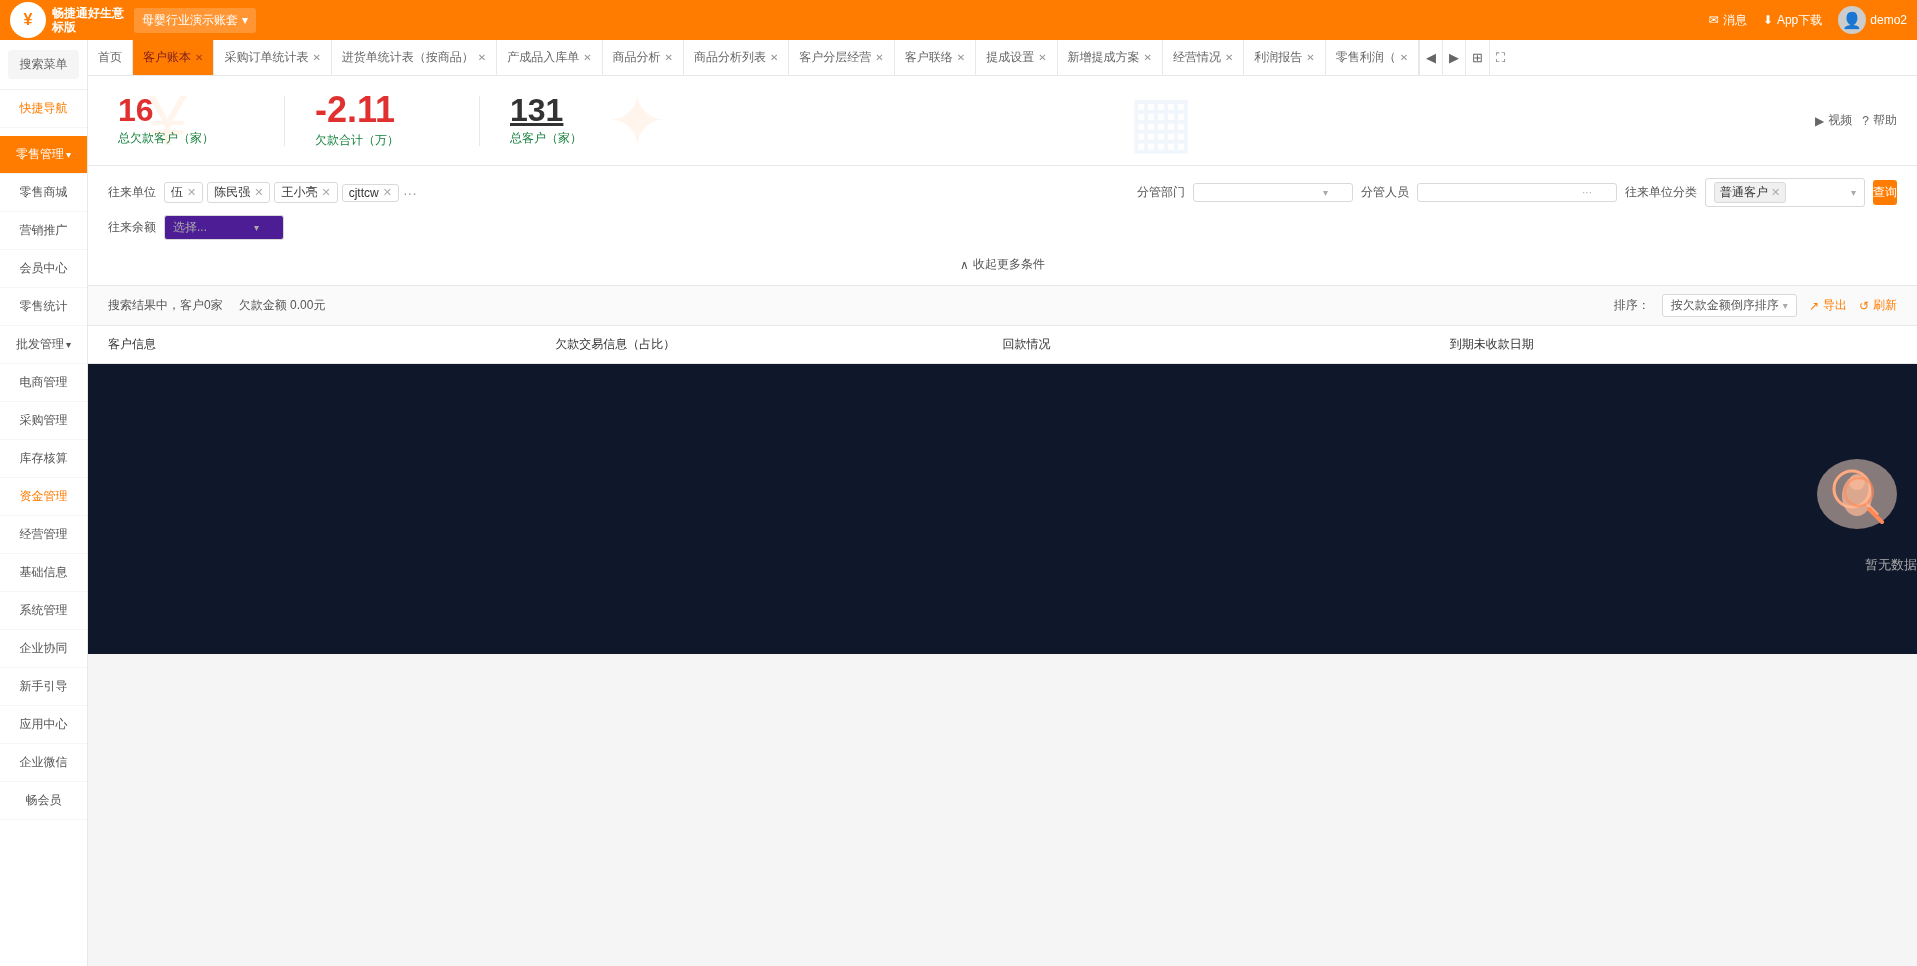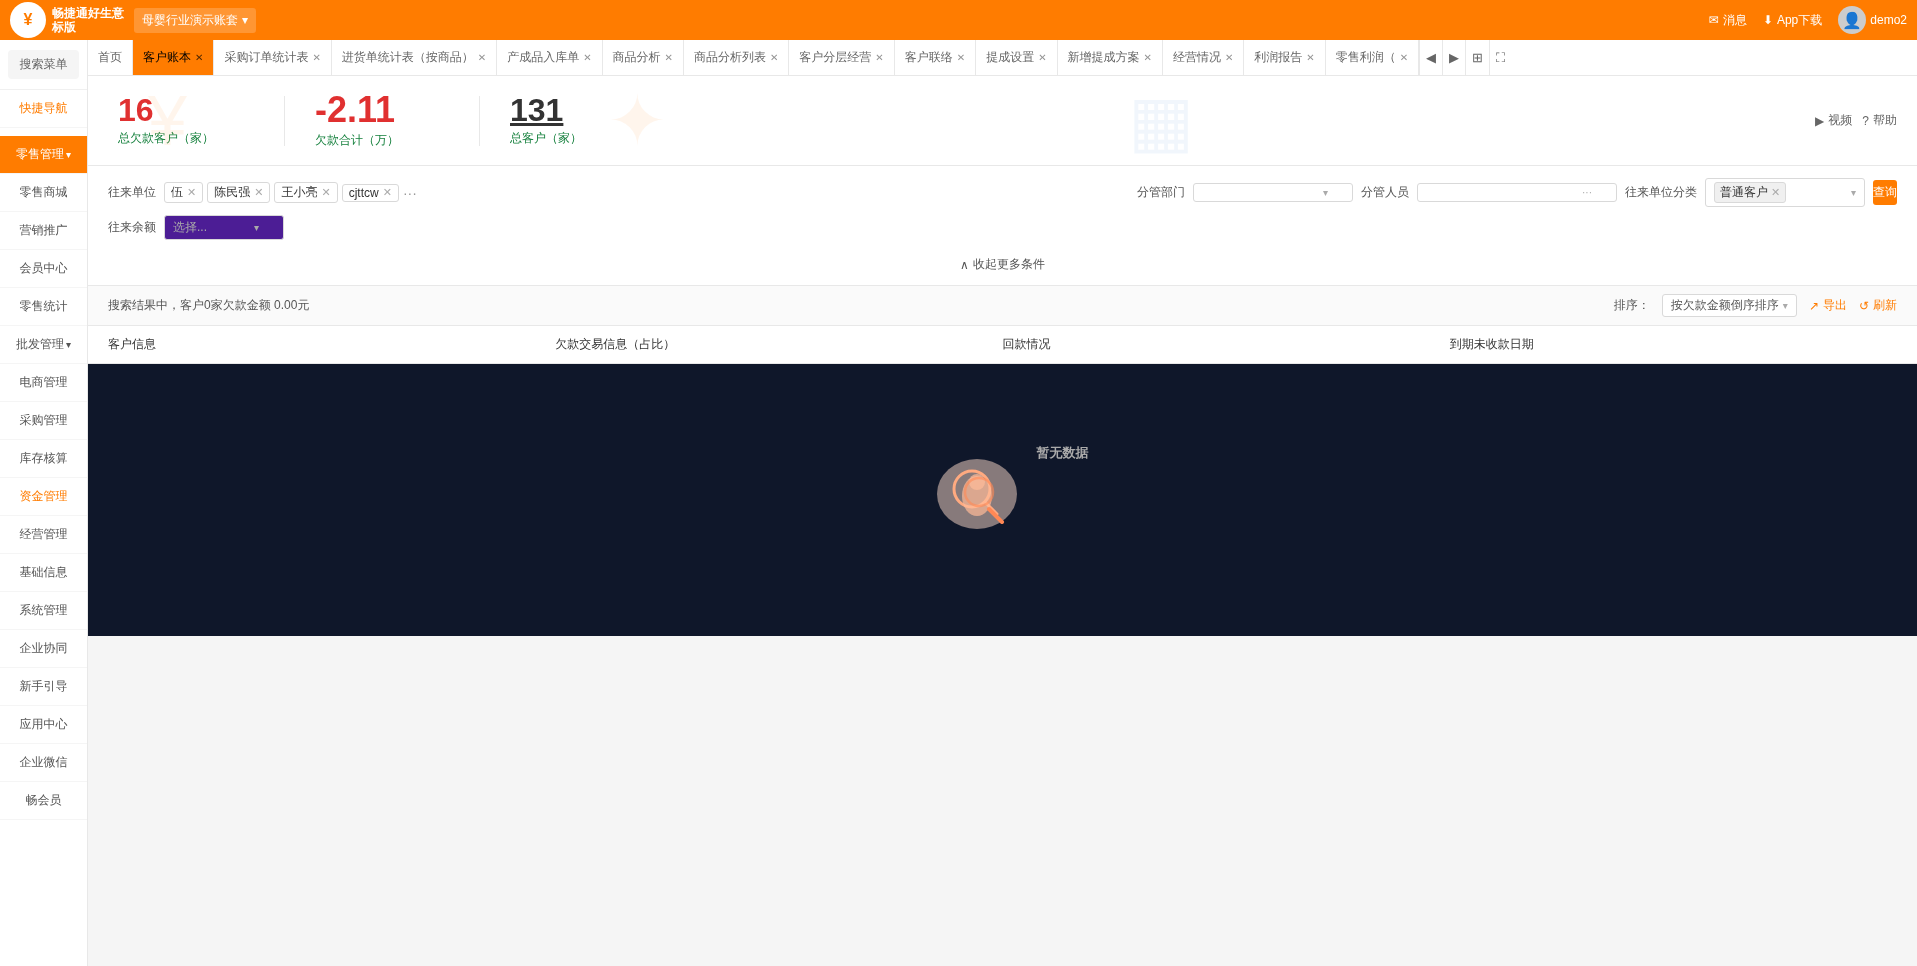--- a/index.html
+++ b/index.html
@@ -26,21 +26,21 @@
     .sidebar-nav-item { padding: 10px 4px; text-align: center; cursor: pointer; font-size: 12px; color: #555; border-bottom: 1px solid #f5f5f5; }
     .sidebar-nav-item.active { background: #ff7c00; color: #fff; margin-top: 8px; }
     .sidebar-nav-item.has-arrow { display: flex; align-items: center; justify-content: center; gap: 2px; }
 
     
     .content-area { flex: 1; display: flex; flex-direction: column; overflow: hidden; }
 
     
     .tab-bar { background: #fff; display: flex; align-items: center; border-bottom: 1px solid #e8e8e8; overflow: hidden; height: 36px; flex-shrink: 0; }
     .tab-item { display: flex; align-items: center; padding: 0 10px; height: 36px; font-size: 12px; cursor: pointer; white-space: nowrap; border-right: 1px solid #e8e8e8; color: #666; gap: 4px; flex-shrink: 0; text-align: center; }
-    .tab-item.active { background: #ff7c00; color: #000000; }
+    .tab-item.active { background: #ff7c00; color: #7f1d1d; }
     .tab-item .tab-close { font-size: 10px; cursor: pointer; opacity: 0.7; }
     .tab-nav-btn { padding: 0 6px; height: 36px; display: flex; align-items: center; cursor: pointer; border-left: 1px solid #e8e8e8; color: #666; }
 
     
     .page-content { flex: 1; overflow-y: auto; background: #f5f5f5; padding: 0; }
 
     
     .stats-bar { background: #fff; display: flex; align-items: center; padding: 16px 20px; border-bottom: 1px solid #e8e8e8; position: relative; }
     .stat-item { display: flex; flex-direction: column; align-items: flex-start; padding: 0 40px 0 0; }
     .stat-value { font-size: 32px; font-weight: bold; color: #e03030; line-height: 1; }
@@ -67,21 +67,21 @@
 
     
     .data-table { width: 100%; background: #0f172a; }
     .table-header { display: flex; padding: 10px 20px; border-bottom: 1px solid #e8e8e8; font-size: 12px; color: #333; font-weight: 500; background: #fff; }
     .col-customer { flex: 2; }
     .col-debt { flex: 2; }
     .col-repay { flex: 2; }
     .col-date { flex: 2; }
 
     
-    .empty-state { display: flex; flex-direction: row; align-items: flex-start; justify-content: center; padding: 80px 0; font-weight: bold; }
+    .empty-state { display: flex; flex-direction: column; align-items: flex-end; justify-content: center; padding: 80px 0; }
     .empty-icon { width: 120px; height: 100px; position: relative; margin-bottom: 12px; }
     .empty-text { font-size: 13px; color: #aaa; }
 
     
     .tag-x { background: #fff; border: 1px solid #d9d9d9; border-radius: 3px; padding: 1px 6px; font-size: 12px; display: inline-flex; align-items: center; gap: 4px; }
     .tag-x span.x { color: #aaa; cursor: pointer; font-size: 11px; }
   </style>
 </head>
 <body>
 
@@ -316,21 +316,21 @@
           <div style="text-align:center; padding-top:4px;">
             <div class="collapse-btn">
               <span>∧</span>
               <span>收起更多条件</span>
             </div>
           </div>
         </div>
 
         <div class="result-bar">
           <span>搜索结果中，客户0家</span>
-          <span style="">欠款金额 0.00元</span>
+          <span style="margin-left:16px;">欠款金额 0.00元</span>
           <div class="result-bar-right">
             <span>排序：</span>
             <div style="border:1px solid #d9d9d9; border-radius:3px; padding:2px 8px; font-size:12px; background:#fff; cursor:pointer; display:flex; align-items:center; gap:4px;">
               <span>按欠款金额倒序排序</span>
               <span style="font-size:10px; color:#aaa;">▾</span>
             </div>
             <div class="action-btn">
               <span>↗</span>
               <span>导出</span>
             </div>

